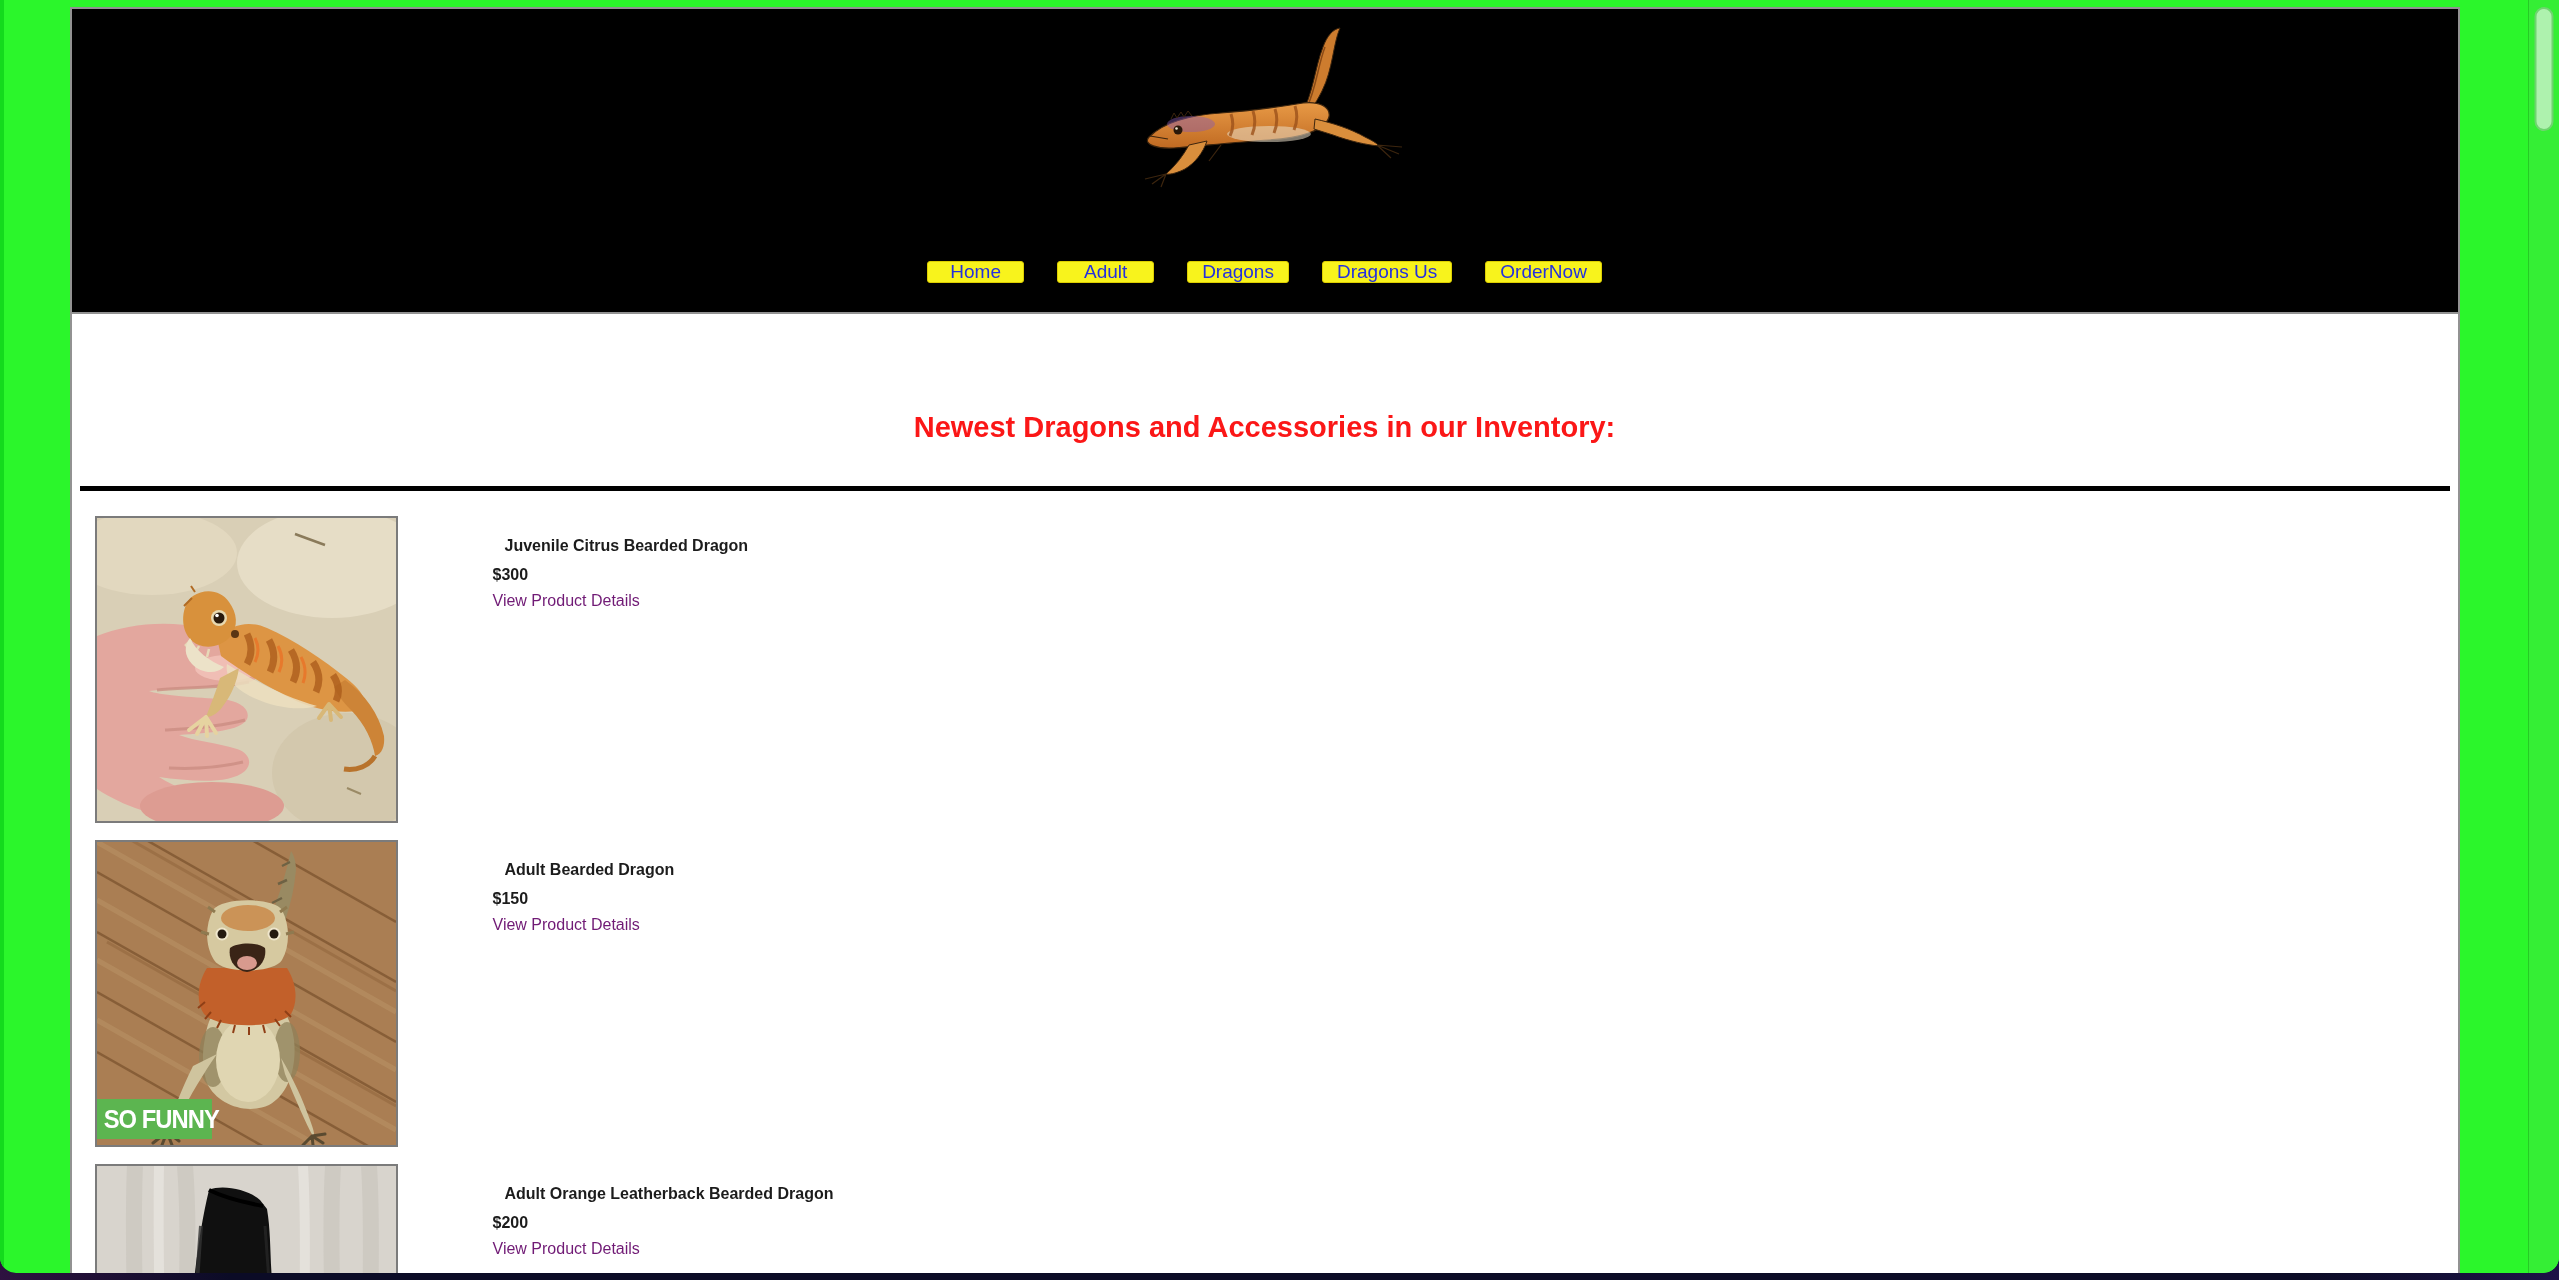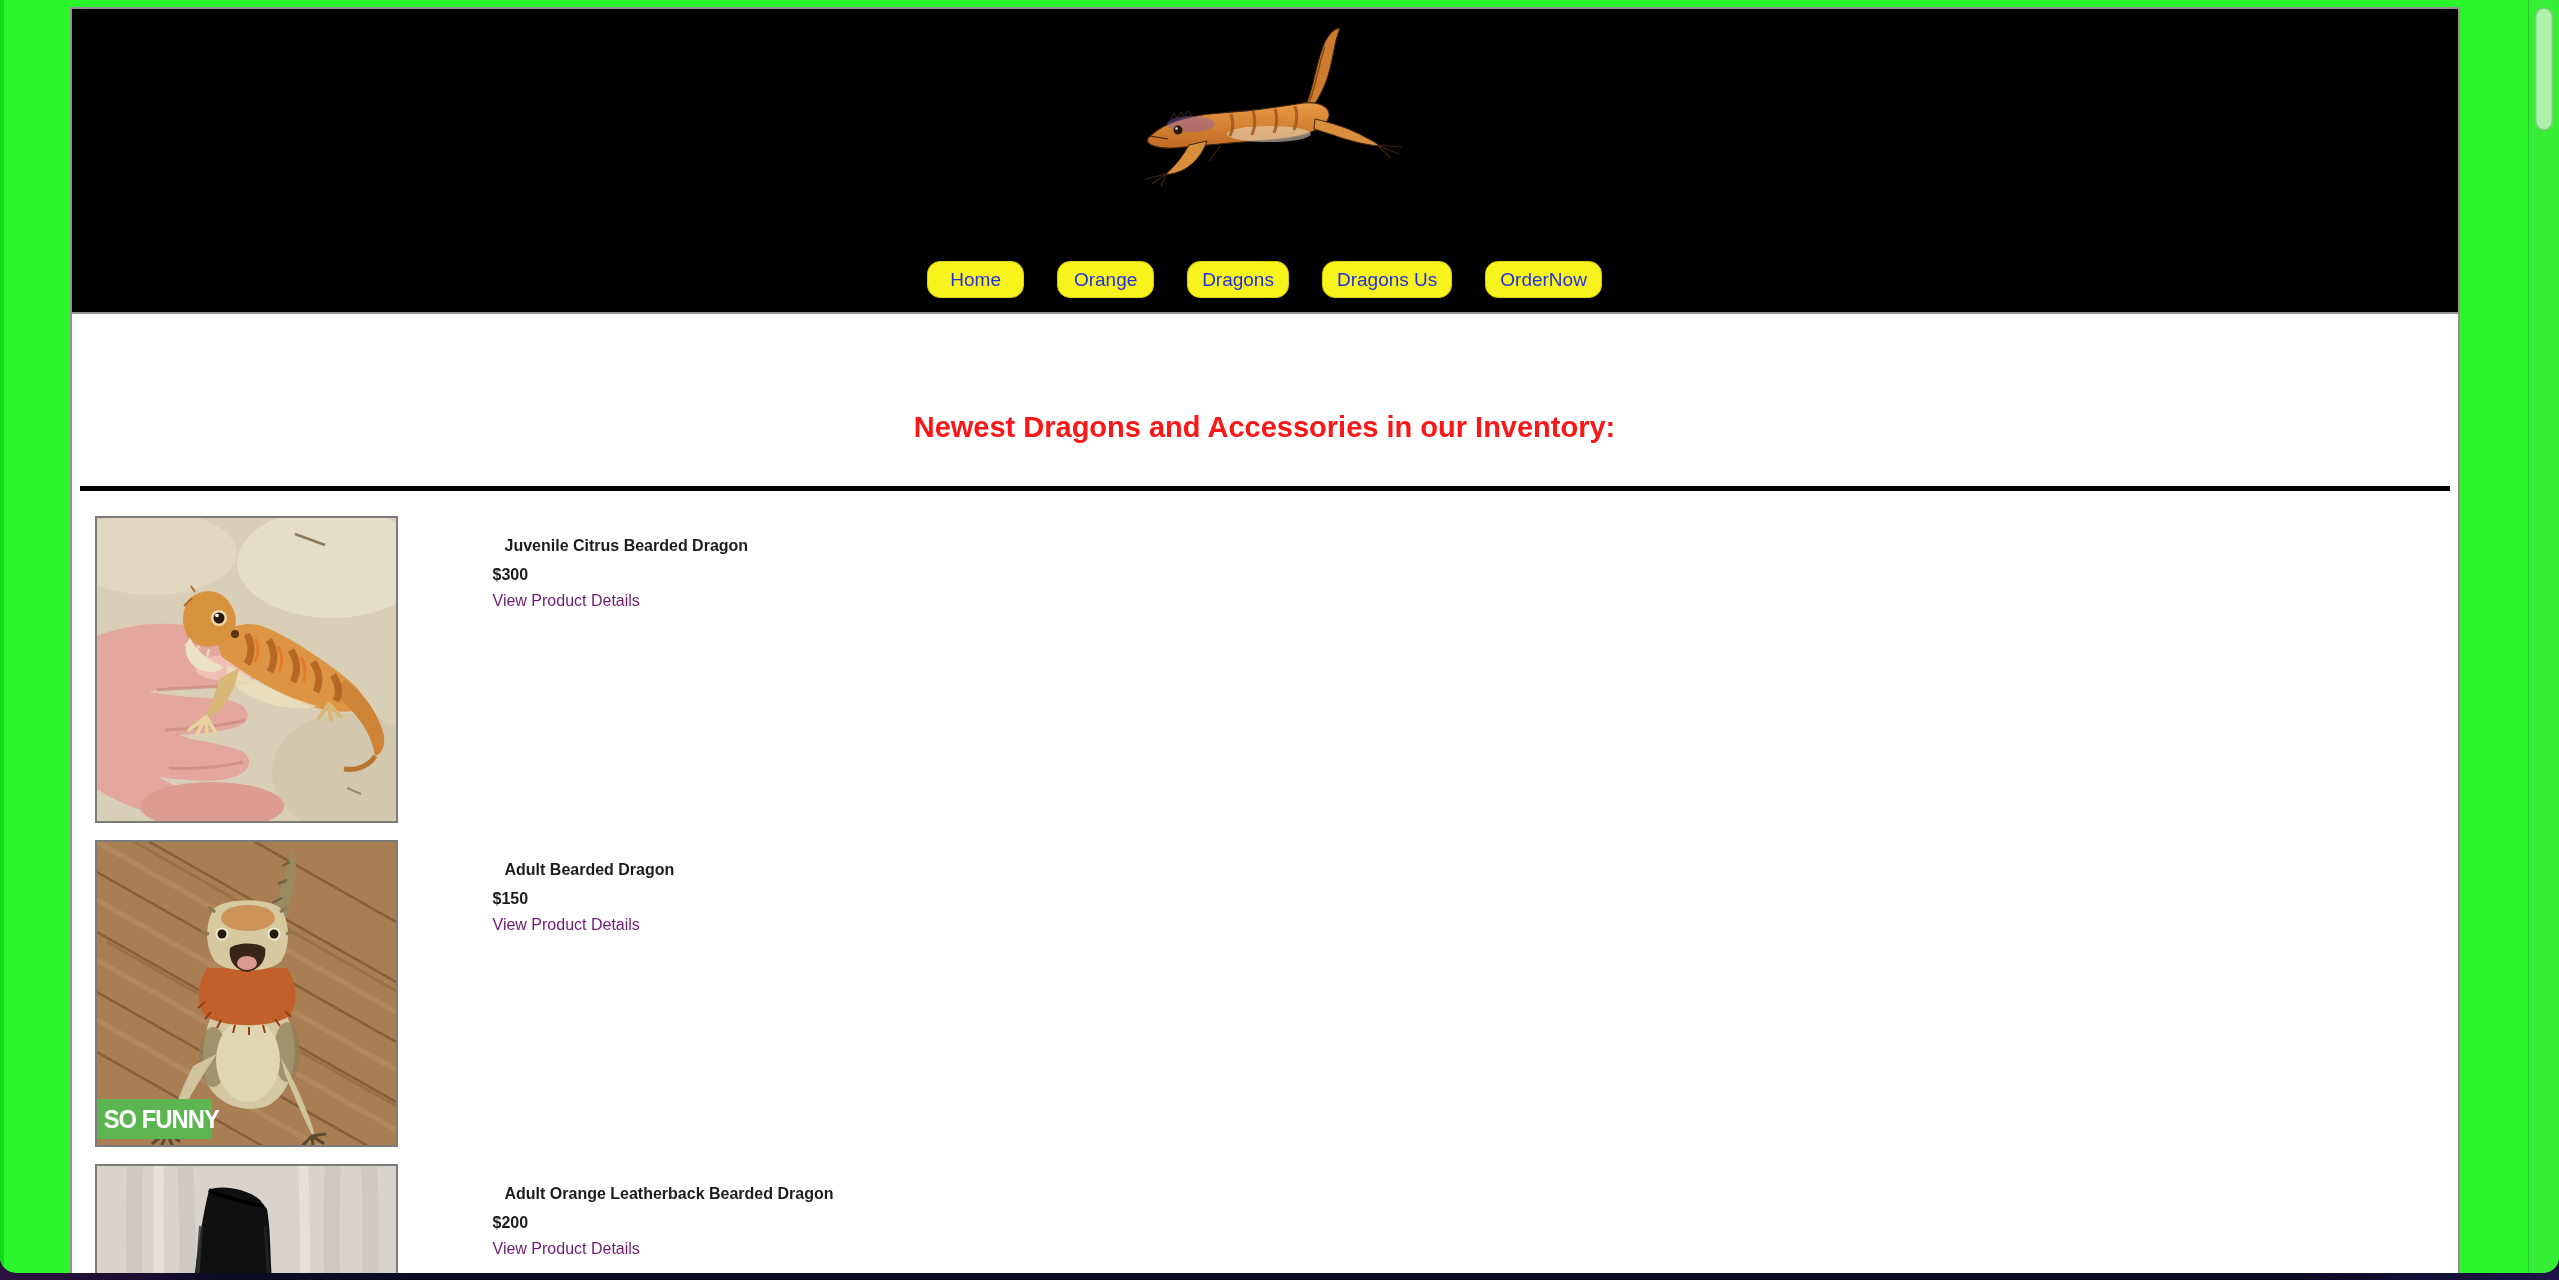--- a/index.html
+++ b/index.html
@@ -35,21 +35,21 @@
     box-sizing:content-box;
   }
   
   .site-header{
     height:303px;background:#000;border-bottom:2px solid #929292;
     display:flex;flex-direction:column;align-items:center;
   }
   .logo-wrap{margin-top:10px;height:172px;flex:none;}
   .nav-row{display:flex;gap:33px;margin-top:70px;}
   .nav-btn{
-    min-width:97px;height:37px;border-radius:13px;
+    min-width:97px;height:22px;border-radius:3px;
     background:#f8f31c;border:1px solid #ddce00;
     color:#2330df;font-size:19px;font-family:"Liberation Sans",sans-serif;
     display:flex;align-items:center;justify-content:center;
     padding:0 14px;cursor:pointer;box-sizing:border-box;
   }
   
   .page-heading{
     margin:96px 0 0;text-align:center;
     color:#fb1717;font-size:29px;font-weight:bold;line-height:34px;
   }
@@ -118,21 +118,21 @@
 
             <path d="M102,126 L90,142" stroke="#3c250e" stroke-width="1.2"></path>
 
             <path d="M196,100 C214,104 232,110 246,118 C252,121 258,124 260,127 C248,126 230,122 214,116 L195,110 Z" fill="#d98e3c" stroke="#3c250e" stroke-width="1"></path>
             <path d="M258,126 L283,128 M258,126 L280,135 M258,126 L272,139" stroke="#3c250e" stroke-width="1.2" fill="none"></path>
           </svg>
         </div>
 
         <nav class="nav-row">
           <button class="nav-btn">Home</button>
-          <button class="nav-btn">Orange</button>
+          <button class="nav-btn">Adult</button>
           <button class="nav-btn">Dragons</button>
           <button class="nav-btn">Dragons Us</button>
           <button class="nav-btn">OrderNow</button>
         </nav>
       </div>
 
       <div class="main">
         <h2 class="page-heading">Newest Dragons and Accessories in our Inventory:</h2>
         <div class="rule"></div>
 

